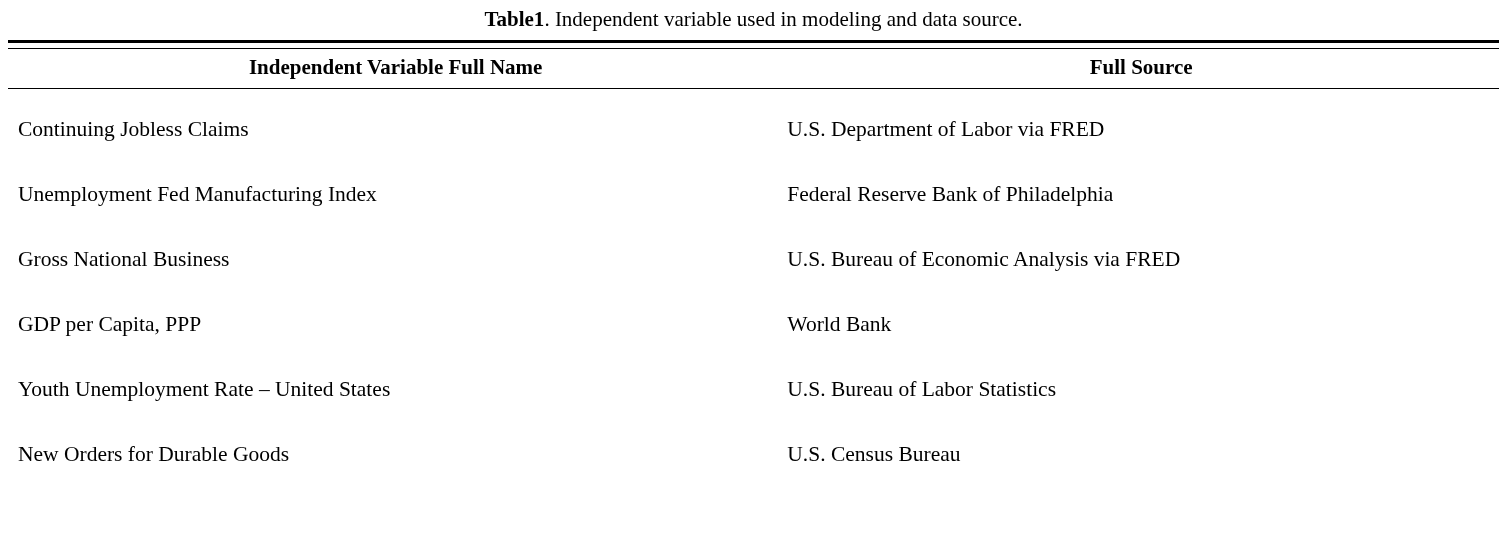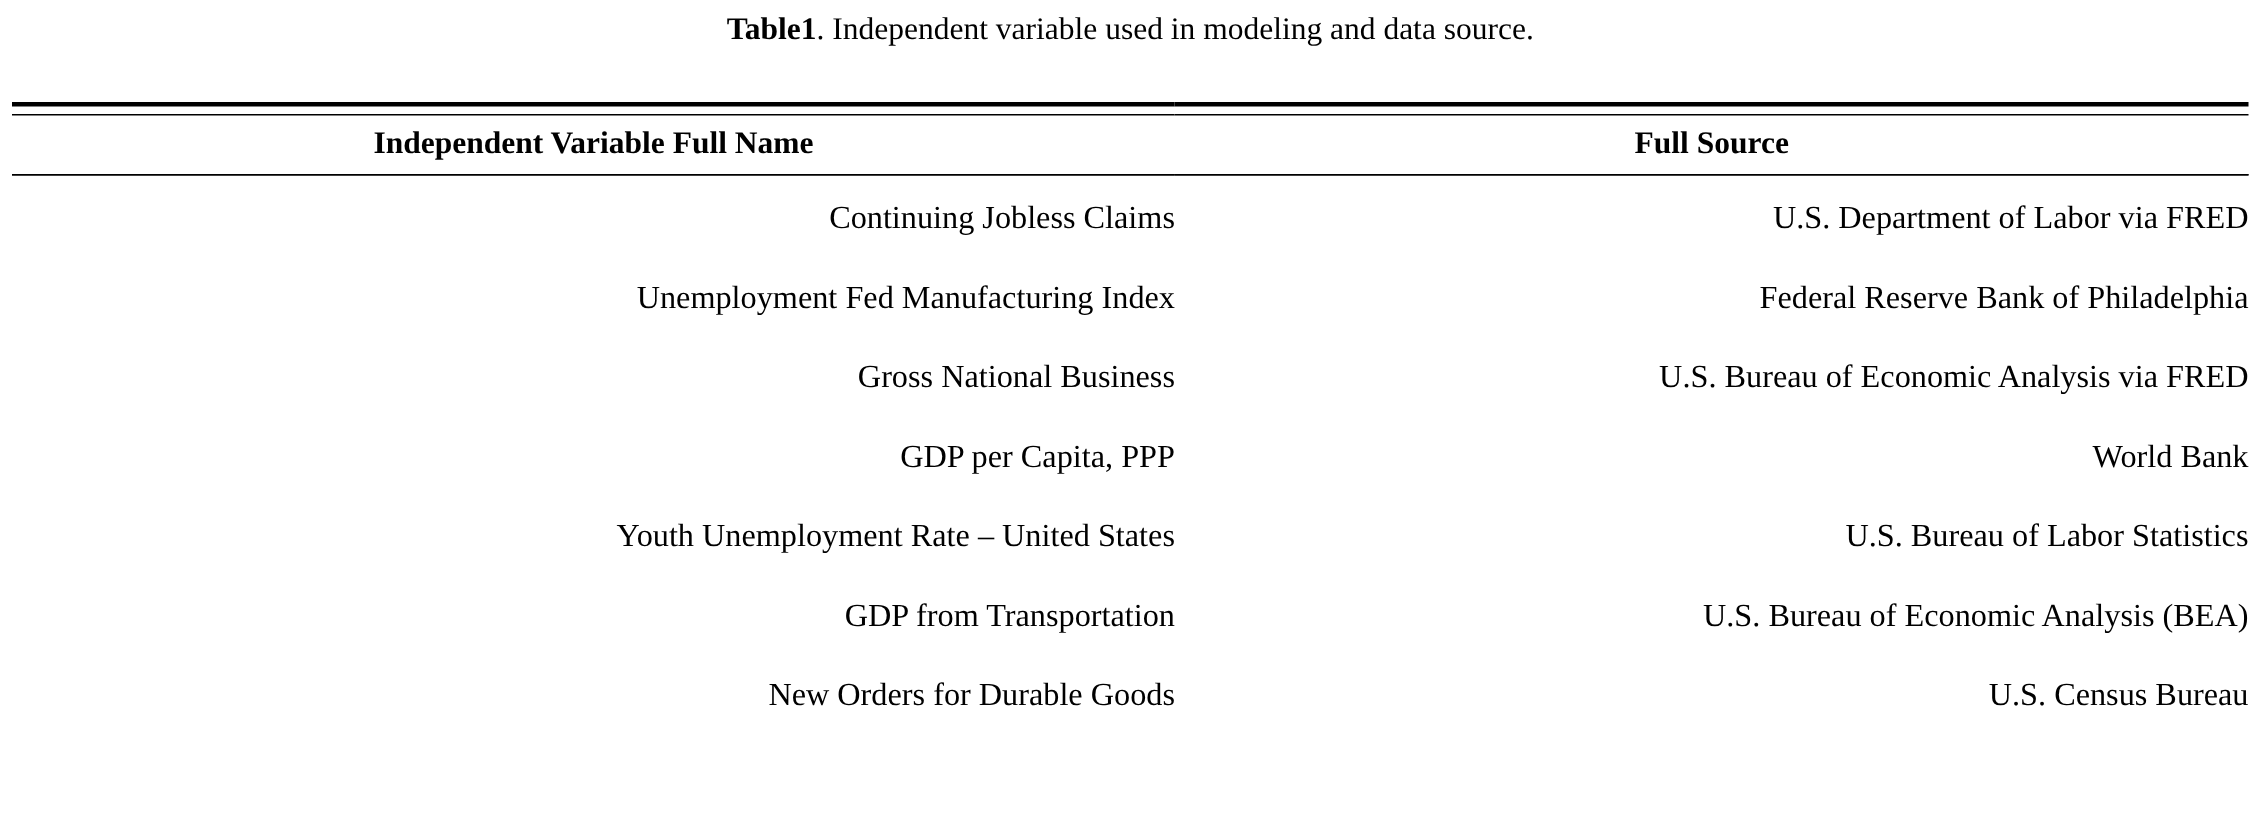--- a/index.html
+++ b/index.html
@@ -25,21 +25,20 @@
     font-size: 21px;
     line-height: 26px;
     padding-top: 6px;
     padding-bottom: 8px;
   }
   .caption .caption-label {
     font-weight: bold;
   }
   .table-wrap {
     padding: 0 8px;
-    margin-top: 28px;
   }
   table.data-table {
     width: 100%;
     border-collapse: collapse;
     font-size: 21px;
   }
   table.data-table col.col-name { width: 52%; }
   table.data-table col.col-source { width: 48%; }
 
   .rule-top {
@@ -51,22 +50,22 @@
 
   thead th {
     font-weight: bold;
     font-size: 21px;
     text-align: center;
     padding: 6px 0 8px 0;
     border-bottom: 1.5px solid #000;
   }
   tbody td {
     font-size: 21.5px;
-    text-align: right;
-    padding: 16px 0 13px 0;
+    text-align: left;
+    padding: 28px 0 13px 0;
     vertical-align: top;
     line-height: 24px;
   }
   tbody td.cell-name { padding-left: 10px; }
   tbody td.cell-source { padding-left: 4px; }
 </style>
 </head>
 <body>
 
 <div class="page">
@@ -105,24 +104,20 @@
         </tr>
         <tr>
           <td class="cell-name">GDP per Capita, PPP</td>
           <td class="cell-source">World Bank</td>
         </tr>
         <tr>
           <td class="cell-name">Youth Unemployment Rate – United States</td>
           <td class="cell-source">U.S. Bureau of Labor Statistics</td>
         </tr>
         <tr>
-          <td class="cell-name">GDP from Transportation</td>
-          <td class="cell-source">U.S. Bureau of Economic Analysis (BEA)</td>
-        </tr>
-        <tr>
           <td class="cell-name">New Orders for Durable Goods</td>
           <td class="cell-source">U.S. Census Bureau</td>
         </tr>
       </tbody>
     </table>
   </div>
 
 </div>
 
 </body></html>

